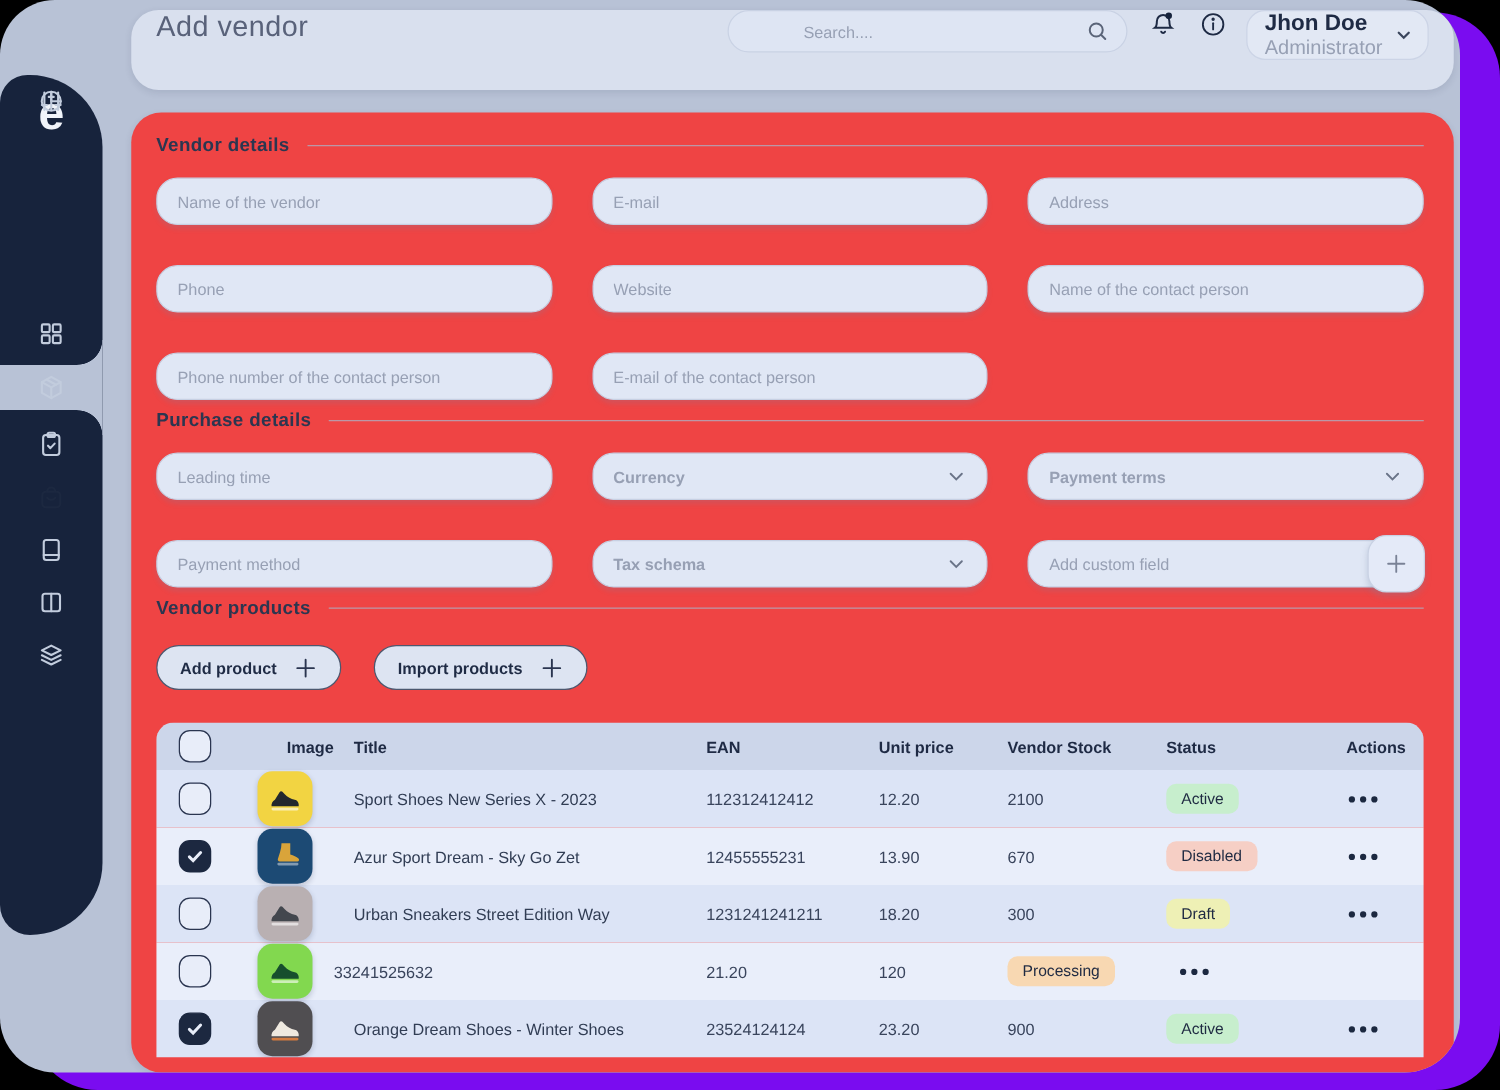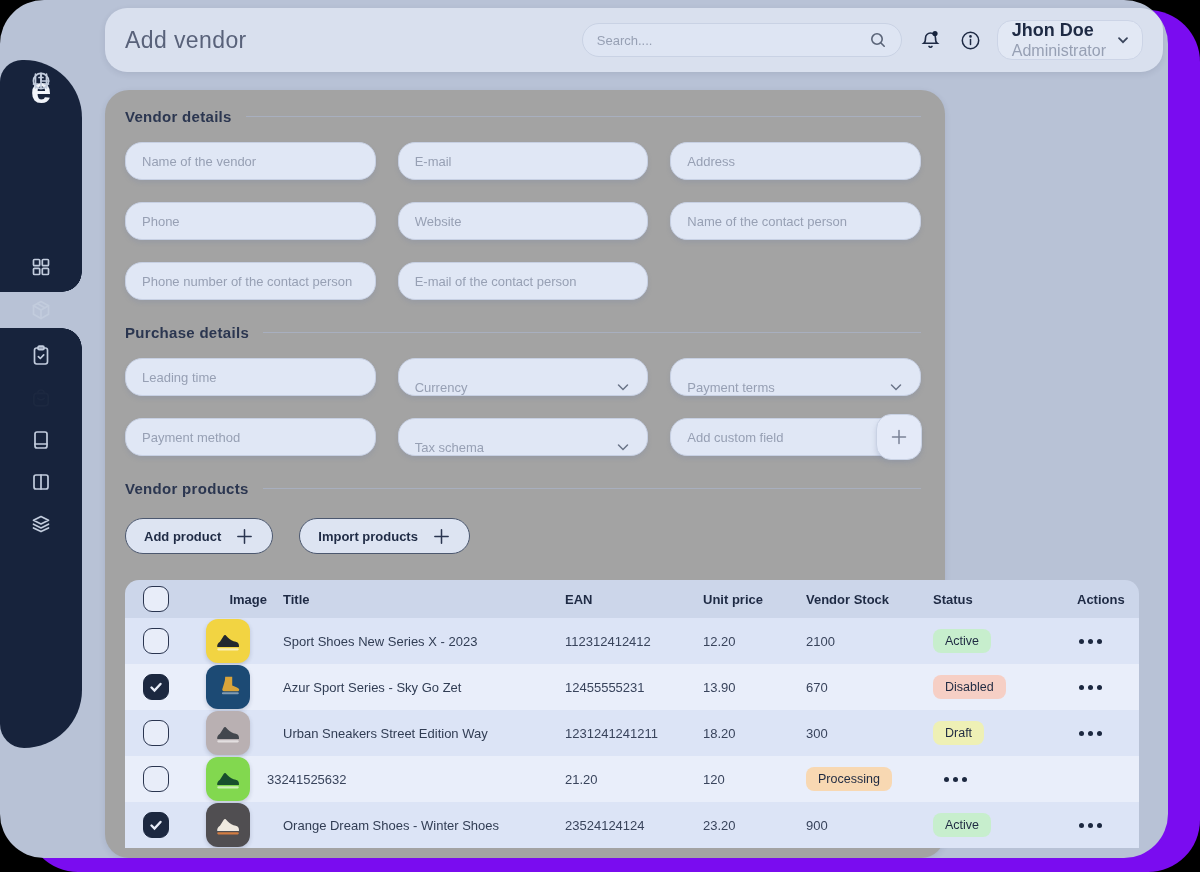--- a/index.html
+++ b/index.html
@@ -27,57 +27,57 @@
   .nav-item svg { stroke:#c2ccdd; fill:none; stroke-width:1.7; stroke-linecap:round; stroke-linejoin:round; }
   .nav-item.active svg { stroke:#1c2840; }
   .nav-item:nth-of-type(1){top:101px} .nav-item:nth-of-type(2){top:143px}
   .nav-item:nth-of-type(3){top:186px} .nav-item:nth-of-type(4){top:229px}
   .nav-item:nth-of-type(5){top:274px} .nav-item:nth-of-type(6){top:317px}
   .nav-item:nth-of-type(7){top:359px} .nav-item:nth-of-type(8){top:401px}
   .nav-item:nth-of-type(9){top:443px}
 
   
   .topbar { position:absolute; left:105px; top:8px; width:1058px; height:64px;
-    background:#d9e0ee; border-radius:22px; display:flex; align-items:center;
+    background:#d9e0ee; border-radius:22px; display:flex; align-items:flex-start;
     padding:0 20px; box-shadow:0 2px 6px rgba(30,40,70,.10); }
   .page-title { font-size:23px; font-weight:500; color:#59627a; letter-spacing:.4px; }
   .search { margin-left:auto; width:320px; height:34px; background:#dee5f3;
     border:1px solid #c9d2e4; border-radius:17px; display:flex; align-items:center; padding:0 14px; }
   .search input { flex:1; border:none; outline:none; background:transparent; font-size:13px;
-    color:#6d28d9; font-family:inherit; }
+    color:#6d28d9; font-family:inherit;margin-left:46px; }
   .search input::placeholder { color:#97a0b4; }
   .icon-btn { background:none; border:none; cursor:pointer; margin-left:17px; display:flex; align-items:center; }
   .user-chip { margin-left:15px; background:#e2e8f4; border:1px solid #ccd4e6; border-radius:15px;
     height:40px; padding:4px 12px 4px 14px; display:flex; align-items:center; gap:10px; cursor:pointer; }
   .user-texts { text-align:left; line-height:1.25; }
   .user-name { font-size:18px; font-weight:700; color:#1e2a44; }
   .user-role { font-size:16px; color:#97a0b4; }
 
   
-  .content { position:absolute; left:105px; top:90px; width:840px; height:768px;
-    background:#a3a3a3; border-radius:24px; padding:18px 24px 0 20px;
+  .content { position:absolute; left:105px; top:90px; width:1058px; height:768px;
+    background:#ef4444; border-radius:24px; padding:18px 24px 0 20px;
     box-shadow:0 2px 6px rgba(30,40,70,.10); }
   .section-title { display:flex; align-items:center; font-size:15px; font-weight:600;
     color:#2b3650; letter-spacing:.3px; }
   .section-title .rule { flex:1; height:1px; background:#a9b3c8; margin-left:14px; opacity:.75; }
-  .grid3 { display:grid; grid-template-columns:repeat(3,1fr); gap:22px; margin-top:17px; }
+  .grid3 { display:grid; grid-template-columns:repeat(3,1fr); gap:32px; margin-top:17px; }
   .field, .select-field { height:38px; border-radius:17px; border:1px solid #c7d0e3; background:#e0e7f5;
     box-shadow:0 3px 4px rgba(120,134,165,.22); }
   .field input { width:100%; height:100%; background:transparent; border:none; outline:none;
     padding:0 16px; font-size:13px; color:#475269; font-family:inherit; }
   .field input::placeholder { color:#97a0b4; }
-  .select-field { display:flex; align-items:flex-end; justify-content:space-between;
-    padding:0 16px; cursor:pointer; }
+  .select-field { display:flex; align-items:center; justify-content:space-between;
+    padding:0 16px; cursor:pointer;font-weight:bold; }
   .select-field .ph { font-size:13px; color:#97a0b4; }
   .with-add { position:relative; }
   .add-square { position:absolute; right:-2px; top:50%; transform:translateY(-50%);
     width:46px; height:46px; border-radius:15px; background:#e4eaf8; border:1px solid #c9d2e4;
     box-shadow:0 3px 5px rgba(120,134,165,.28); display:flex; align-items:center; justify-content:center;
     cursor:pointer; }
-  .mt24 { margin-top:24px; }
+  .mt24 { margin-top:8px; }
 
   .btn-row { display:flex; gap:26px; margin-top:21px; }
   .pill-btn { height:36px; border-radius:18px; border:1px solid #4c586f; background:#dde4f2;
     padding:0 18px; display:flex; align-items:center; gap:14px; font-size:13px; font-weight:600;
     color:#1f2b45; cursor:pointer; font-family:inherit; }
 
   
   .table { margin-top:26px; width:1014px; border-radius:14px 14px 0 0; overflow:hidden; }
   .trow { display:grid; grid-template-columns:64px 78px 298px 138px 103px 127px 135px 71px;
     align-items:center; }
@@ -329,21 +329,21 @@
               <svg width="14" height="14" viewBox="0 0 14 14" fill="none" stroke="#e8edf9" stroke-width="2.4" stroke-linecap="round">
                   <path d="M2.5 7.5l3 3 6-6.5"></path>
                 </svg>
             </div>
             <div class="tile" style="background: rgb(28, 74, 116);">
               <svg width="30" height="30" viewBox="0 0 32 32">
                 <path d="M13 5h7.5v9.5c2.8.9 5.3 1.9 7 3.4 1 .9.4 2.6-1 2.6H11.5c-1.1 0-1.9-1-1.6-2.1l1.9-6.1c.8-2.4 1.2-4.8 1.2-7.3z" fill="#d9a43a"></path>
                 <rect x="9.5" y="21.6" width="18" height="2.2" rx="1.1" fill="rgba(255,255,255,0.45)"></rect>
               </svg>
             </div>
-            <div class="cell-title">Azur Sport Series - Sky Go Zet</div>
+            <div class="cell-title">Azur Sport Dream - Sky Go Zet</div>
             <div>12455555231</div>
             <div>13.90</div>
             <div>670</div>
             <div><span class="badge" style="background: rgb(246, 207, 197);">Disabled</span></div>
             <div class="cell-actions">
                 <span class="dots">
                   <span></span>
                   <span></span>
                   <span></span>
                 </span>

